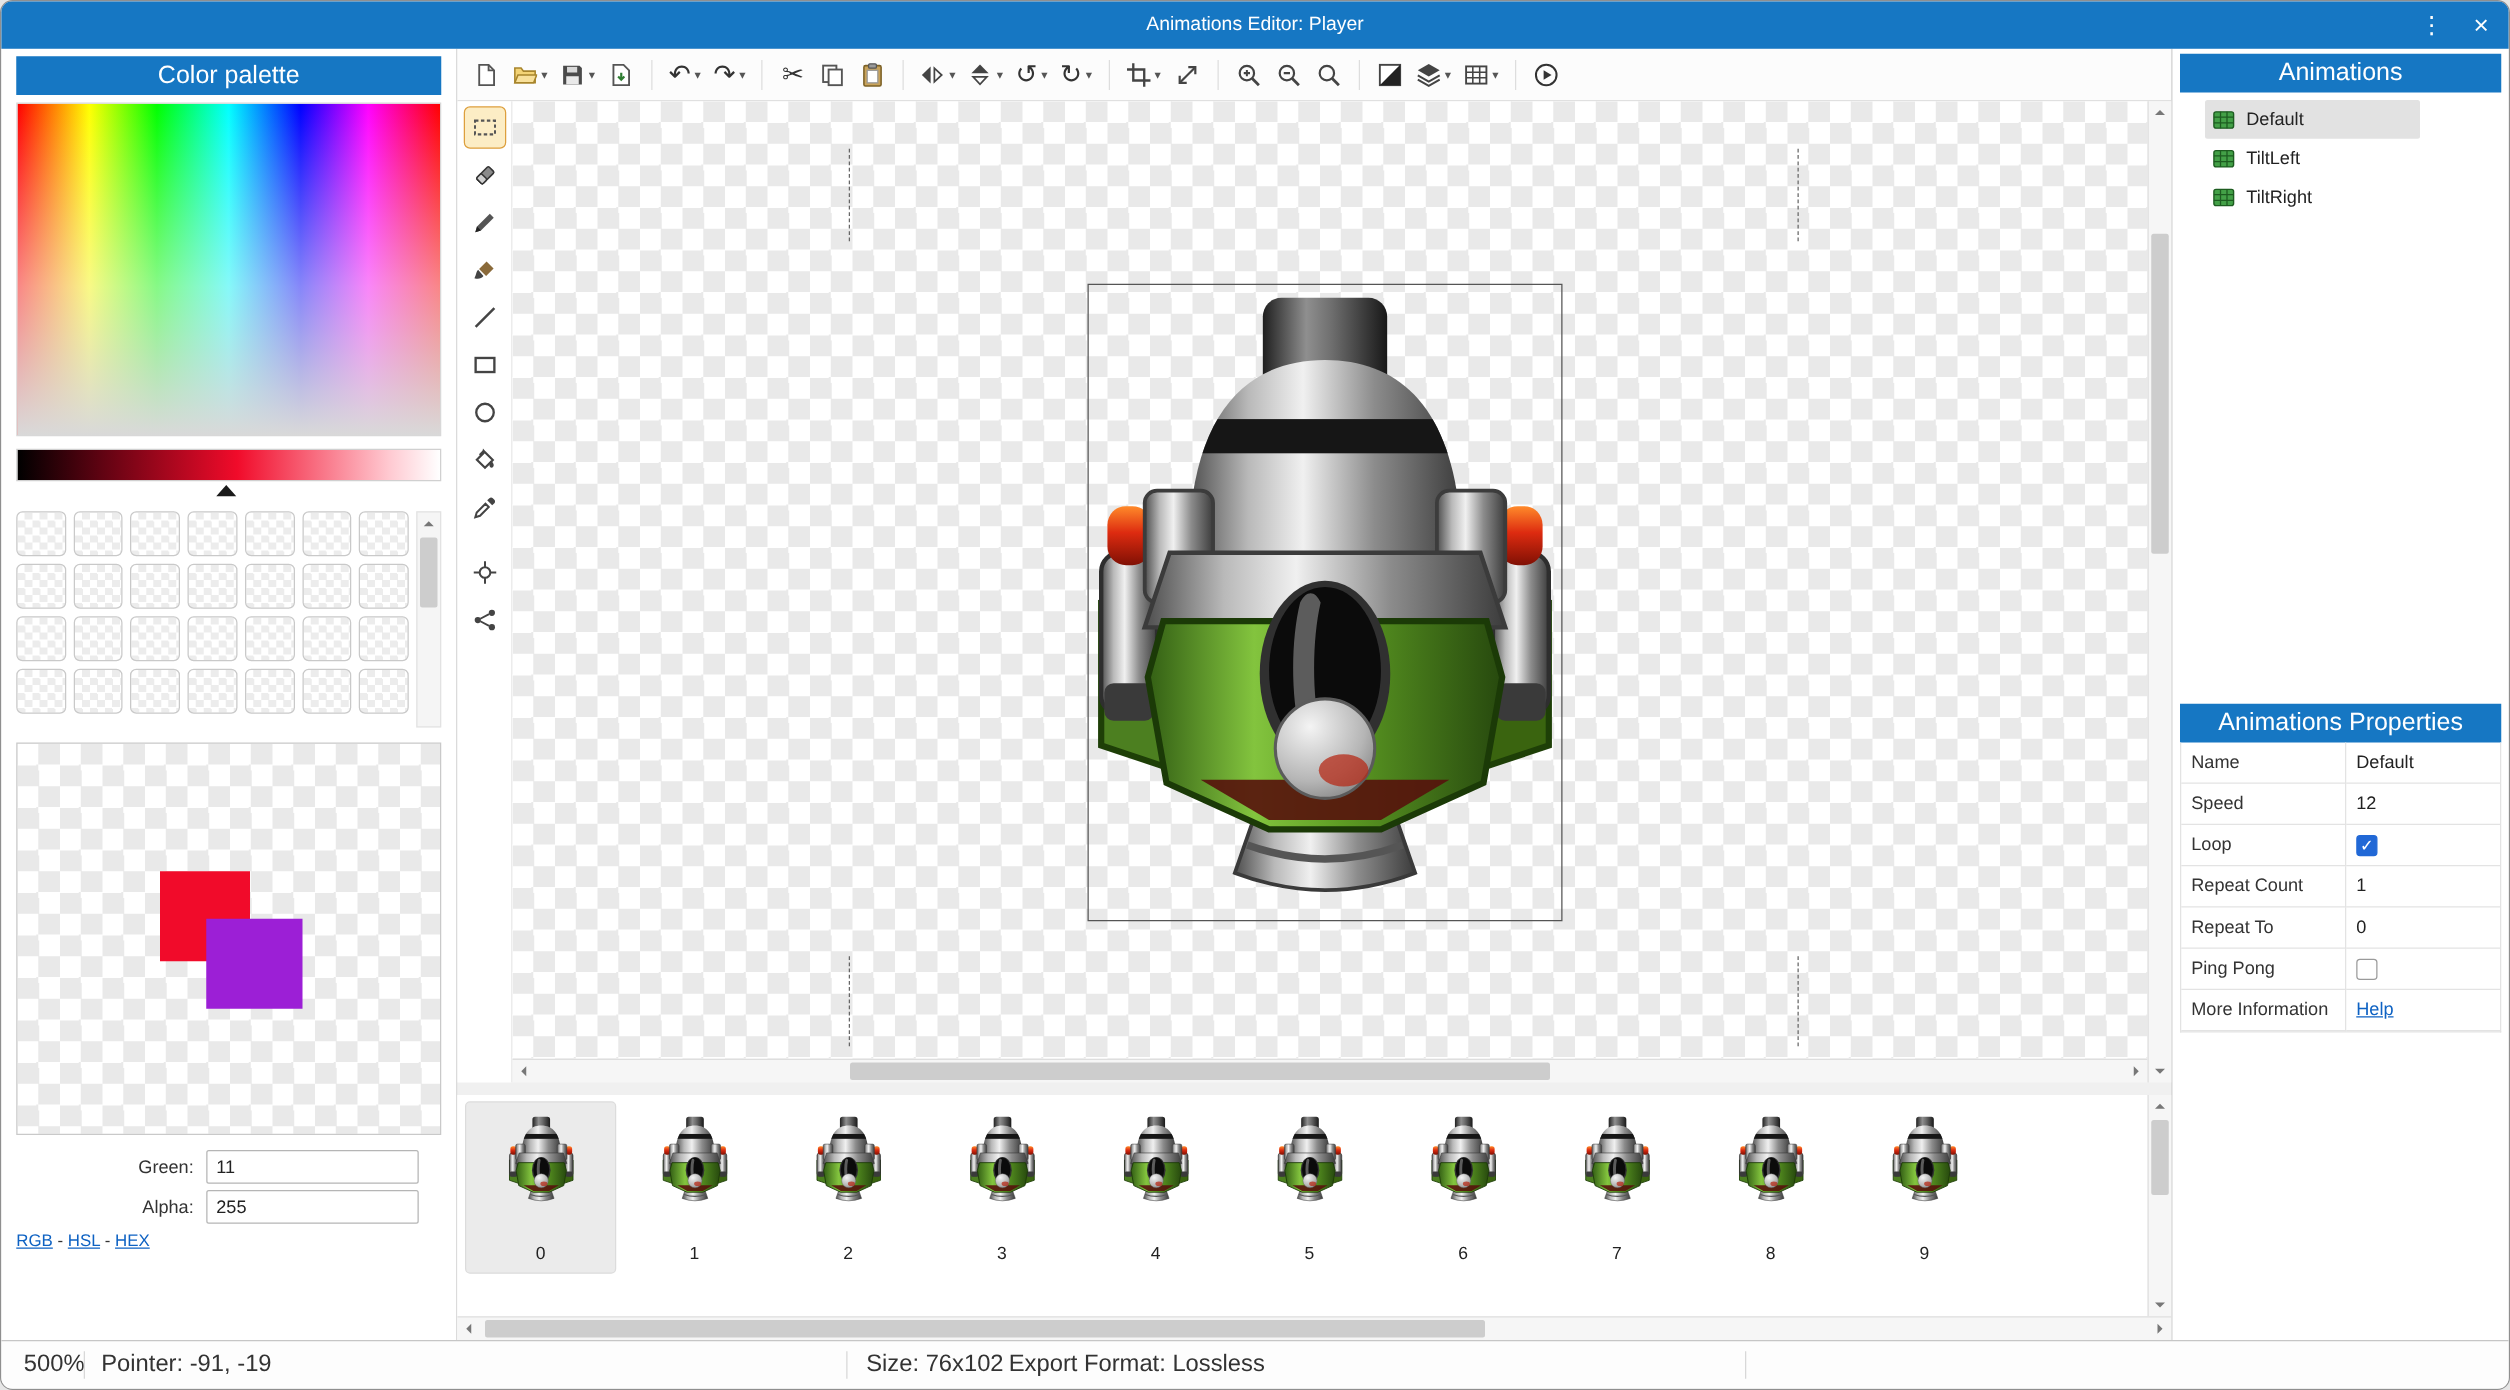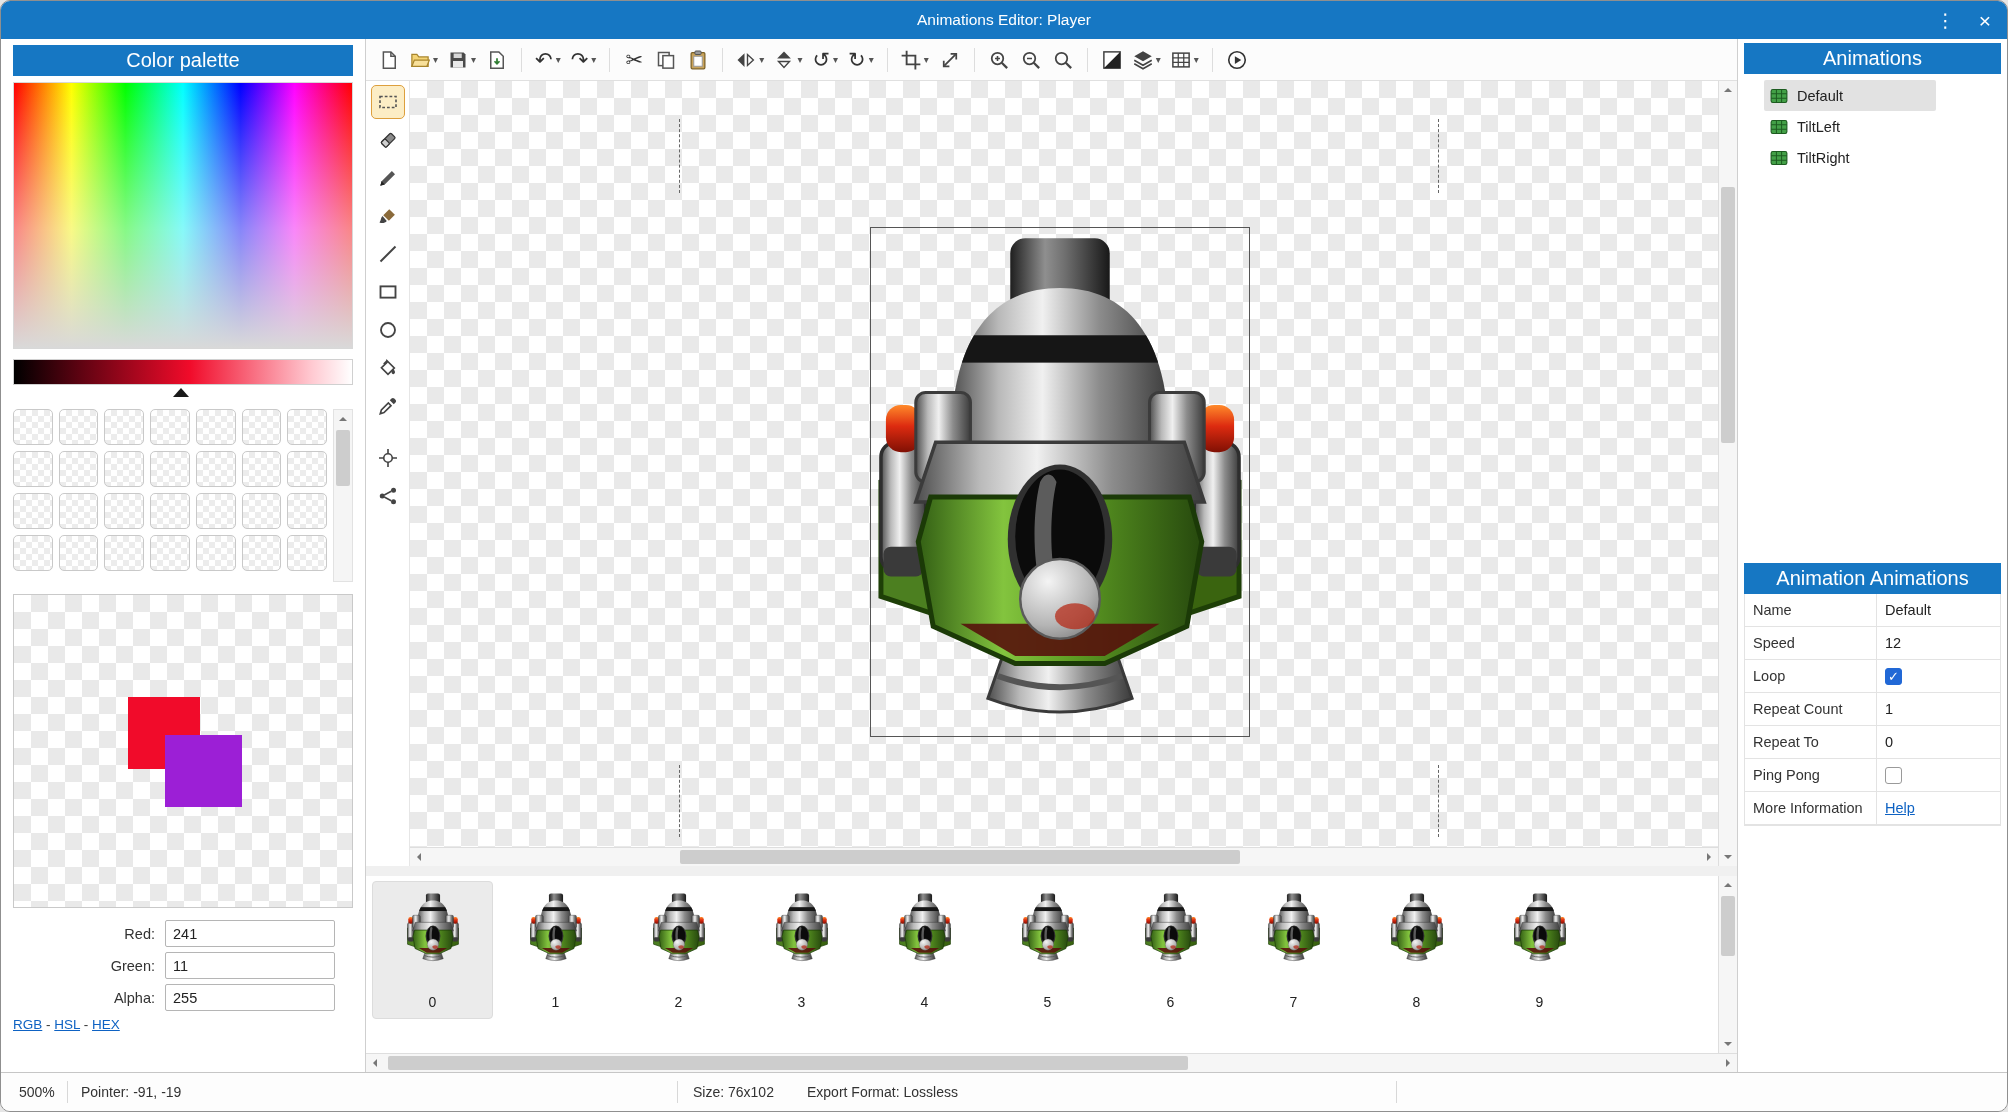--- a/index.html
+++ b/index.html
@@ -101,21 +101,21 @@
   .props-header{margin-top:390px}
   .props{display:grid;grid-template-columns:132px 1fr;border:1px solid #e3e3e3;border-top:none}
   .prop-label,.prop-value{min-height:33px;display:flex;align-items:center;padding:5px 8px;font-size:14.5px;color:#333;border-bottom:1px solid #e3e3e3;line-height:1.25}
   .prop-label{border-right:1px solid #e3e3e3}
   .prop-value{color:#222;cursor:text}
   .checkbox{width:17px;height:17px;border:1px solid #9a9a9a;border-radius:3px;background:#fff;display:flex;align-items:center;justify-content:center;cursor:pointer}
   .checkbox.checked{background:var(--checkbox_on,#2168D6);border-color:var(--checkbox_on,#2168D6)}
   .checkbox .check{color:#fff;font-size:13px;line-height:1}
 
   
-  .statusbar{flex:0 0 39px;background:#fdfdfd;border-top:1px solid #c6c6c6;position:relative;font-size:14px;color:#333}
+  .statusbar{flex:0 0 39px;background:#fdfdfd;border-top:1px solid #c6c6c6;position:relative;font-size:19px;color:#333}
   .sb-item{position:absolute;top:50%;transform:translateY(-50%);white-space:nowrap}
   .sb-item.zoom{left:18px}
   .sb-item.pointer{left:80px}
   .sb-item.size{left:692px}
   .sb-item.export{left:806px}
   .sb-sep{position:absolute;top:8px;width:1px;height:22px;background:#d8d8d8}
   .sb-sep.s1{left:66px}
   .sb-sep.s2{left:676px}
   .sb-sep.s3{left:1395px}
 </style>
@@ -362,24 +362,20 @@
           <div class="sb-thumb sw-thumb"></div>
           <span class="sb-arrow down"></span>
         </div>
       </div>
       <div class="preview checker">
         <div class="chip primary"></div>
         <div class="chip secondary"></div>
       </div>
       <div class="channels" id="channels">
           <div class="chan-row">
-            <div class="chan-label">Red:</div>
-            <input class="chan-input" value="241" style="">
-          </div>
-          <div class="chan-row">
             <div class="chan-label">Green:</div>
             <input class="chan-input" value="11" style="">
           </div>
           <div class="chan-row">
             <div class="chan-label">Alpha:</div>
             <input class="chan-input" value="255" style="">
           </div>
         </div>
       <div class="color-links" id="color-links"><a class="link">RGB</a><span class="lsep"> - </span><a class="link">HSL</a><span class="lsep"> - </span><a class="link">HEX</a></div>
     </aside>
@@ -681,21 +677,21 @@
             </svg>
             <span class="anim-label">TiltLeft</span>
           </div>
           <div class="anim-item">
             <svg class="svgicon">
               <use href="#sym-anim-strip"></use>
             </svg>
             <span class="anim-label">TiltRight</span>
           </div>
         </div>
-      <div class="panel-header props-header">Animation Animations</div>
+      <div class="panel-header props-header">Animations Properties</div>
       <div class="props" id="props">
           <div class="prop-label">Name</div>
           <div class="prop-value">Default</div>
           <div class="prop-label">Speed</div>
           <div class="prop-value">12</div>
           <div class="prop-label">Loop</div>
           <div class="prop-value">
             <div class="checkbox checked">
               <span class="check">✓</span>
             </div>

